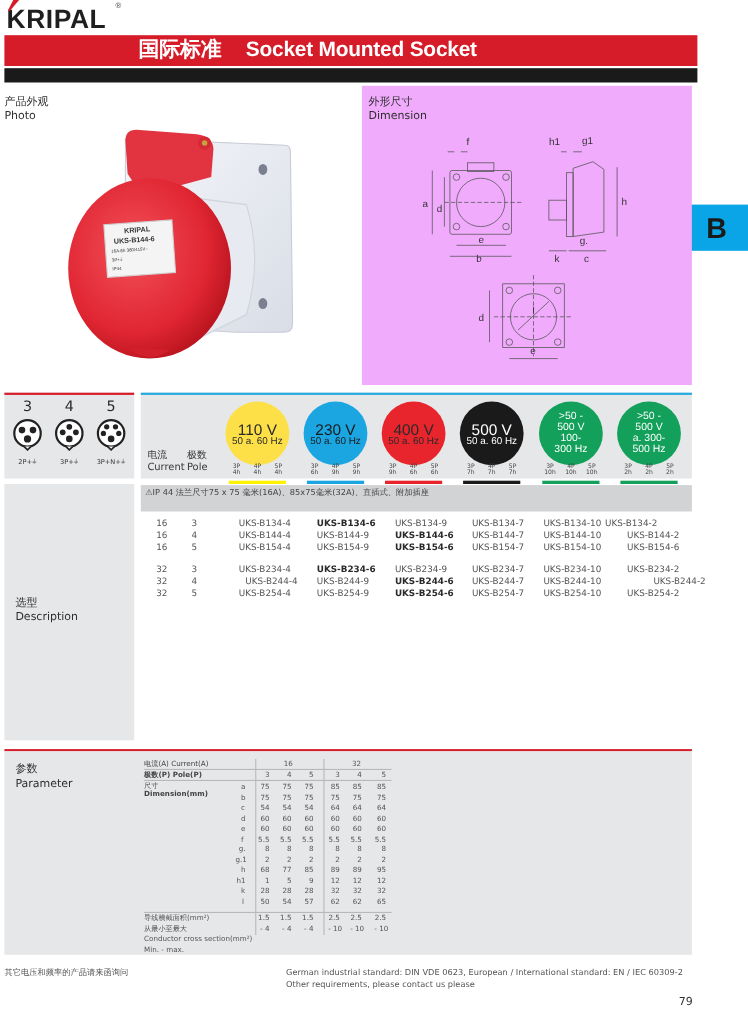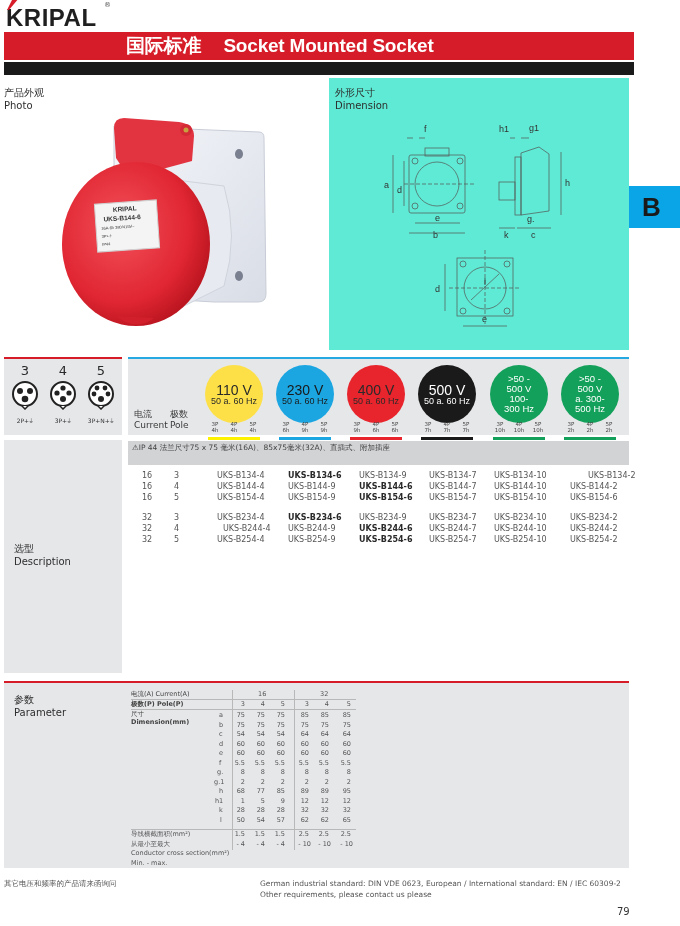--- a/index.html
+++ b/index.html
@@ -9,21 +9,21 @@
 
   
   .logo { left: 6px; top: 4px; font-family: "Liberation Sans", sans-serif; font-weight: bold; font-size: 24px; letter-spacing: 0.5px; color: #1f1f1f; }
   .logo-mark { position: absolute; left: 2px; top: -6px; width: 10px; height: 12px; background: #d81d2a; clip-path: polygon(40% 0, 100% 0, 20% 100%, 0 100%); transform: skewX(-10deg); }
   .logo-reg { left: 104px; top: 1px; font-size: 7px; color: #555; }
   .title-bar { left: 4px; top: 32px; width: 630px; height: 28px; background: #d51c28; color: #fff; font-family: "Liberation Sans", sans-serif; font-weight: bold; font-size: 19px; line-height: 28px; padding-left: 122px; letter-spacing: -0.2px; }
   .black-bar { left: 4px; top: 62px; width: 630px; height: 13px; background: #1a1a1a; }
 
   
   .photo-panel { left: 4px; top: 78px; width: 320px; height: 272px; background: #ffffff; }
-  .dim-panel { left: 329px; top: 78px; width: 300px; height: 272px; background: #5eead4; }
+  .dim-panel { left: 329px; top: 78px; width: 300px; height: 272px; background: #f0abfc; }
   .panel-label { font-size: 10px; line-height: 13px; color: #2e2e2e; }
   .b-tab { left: 628px; top: 186px; width: 52px; height: 42px; background: #0aa5e6; color: #1a1a1a; font-family: "Liberation Sans", sans-serif; font-weight: bold; font-size: 26px; line-height: 42px; padding-left: 14px; }
 
   
   .pin-panel { left: 4px; top: 357px; width: 118px; height: 78px; background: #e6e7e9; border-top: 2px solid #d51c28; }
   .volt-panel { left: 128px; top: 357px; width: 501px; height: 78px; background: #e6e7e9; border-top: 2px solid #25a9e0; }
   .pin-col { position: absolute; top: 4px; width: 38px; text-align: center; }
   .pin-num { font-size: 13px; color: #2a2a2a; line-height: 15px; }
   .pin-label { font-size: 6px; color: #333; margin-top: 3px; }
   .circle { position: absolute; top: 6px; width: 58px; height: 58px; border-radius: 50%; text-align: center; display: flex; flex-direction: column; justify-content: center; align-items: center; }
@@ -313,21 +313,21 @@
 </div>
 
 <div class="desc-row" style="top:470px;">
   <span style="left:14px">16</span>
   <span style="left:46px">3</span>
   <span style="left:89px">UKS-B134-4</span>
   <span class="bold" style="left:160px">UKS-B134-6</span>
   <span style="left:231px">UKS-B134-9</span>
   <span style="left:301px">UKS-B134-7</span>
   <span style="left:366px">UKS-B134-10</span>
-  <span style="left:460px">UKS-B134-2</span>
+  <span style="left:422px">UKS-B134-2</span>
 </div>
 <div class="desc-row" style="top:481px;">
   <span style="left:14px">16</span>
   <span style="left:46px">4</span>
   <span style="left:89px">UKS-B144-4</span>
   <span style="left:160px">UKS-B144-9</span>
   <span class="bold" style="left:231px">UKS-B144-6</span>
   <span style="left:301px">UKS-B144-7</span>
   <span style="left:366px">UKS-B144-10</span>
   <span style="left:442px">UKS-B144-2</span>
@@ -354,21 +354,21 @@
   <span style="left:442px">UKS-B234-2</span>
 </div>
 <div class="desc-row" style="top:523px;">
   <span style="left:14px">32</span>
   <span style="left:46px">4</span>
   <span style="left:95px">UKS-B244-4</span>
   <span style="left:160px">UKS-B244-9</span>
   <span class="bold" style="left:231px">UKS-B244-6</span>
   <span style="left:301px">UKS-B244-7</span>
   <span style="left:366px">UKS-B244-10</span>
-  <span style="left:442px">UKS-B244-2</span>
+  <span style="left:466px">UKS-B244-2</span>
 </div>
 <div class="desc-row" style="top:534px;">
   <span style="left:14px">32</span>
   <span style="left:46px">5</span>
   <span style="left:89px">UKS-B254-4</span>
   <span style="left:160px">UKS-B254-9</span>
   <span class="bold" style="left:231px">UKS-B254-6</span>
   <span style="left:301px">UKS-B254-7</span>
   <span style="left:366px">UKS-B254-10</span>
   <span style="left:442px">UKS-B254-2</span>

